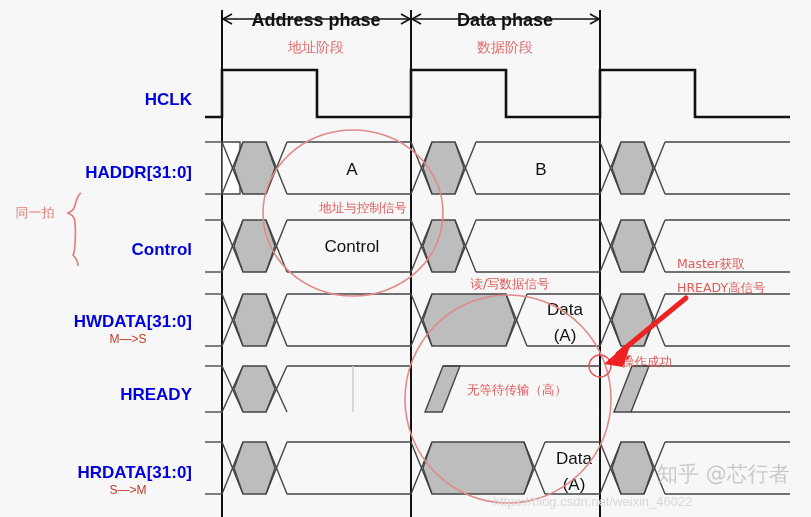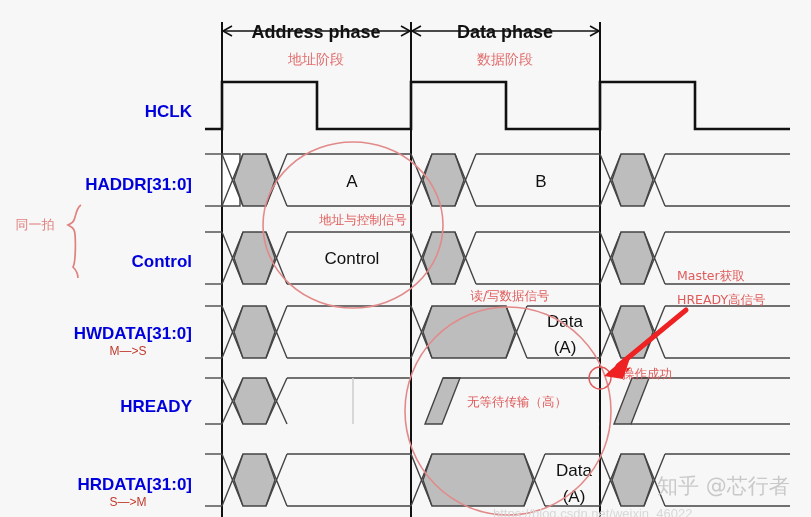--- a/index.html
+++ b/index.html
@@ -3,21 +3,21 @@
 <meta charset="utf-8">
 <style>
   html,body{margin:0;padding:0;}
   body{
     width:811px;height:517px;
     background:#f7f7f7;
     font-family:"Liberation Sans","DejaVu Sans",sans-serif;
     overflow:hidden;
     position:relative;
   }
-  #stage{position:absolute;left:0;top:12px;width:811px;height:450px;}
+  #stage{position:absolute;left:0;top:0;width:811px;height:450px;}
   svg{display:block;}
   .lbl-sig{
     fill:#0000dd;
     font-family:"Liberation Sans","DejaVu Sans",sans-serif;
     font-weight:bold;
     font-size:17px;
     text-anchor:end;
   }
   .lbl-sub{
     fill:#c0392b;

